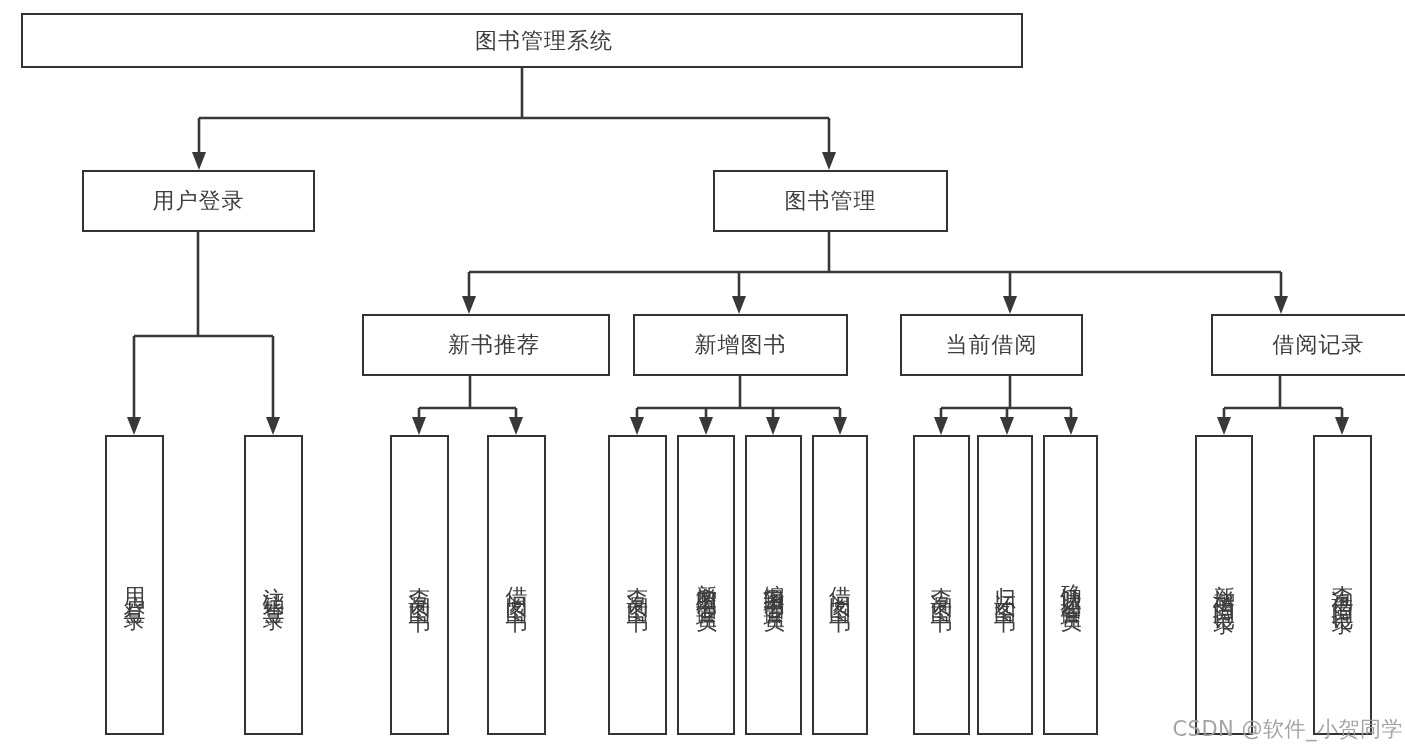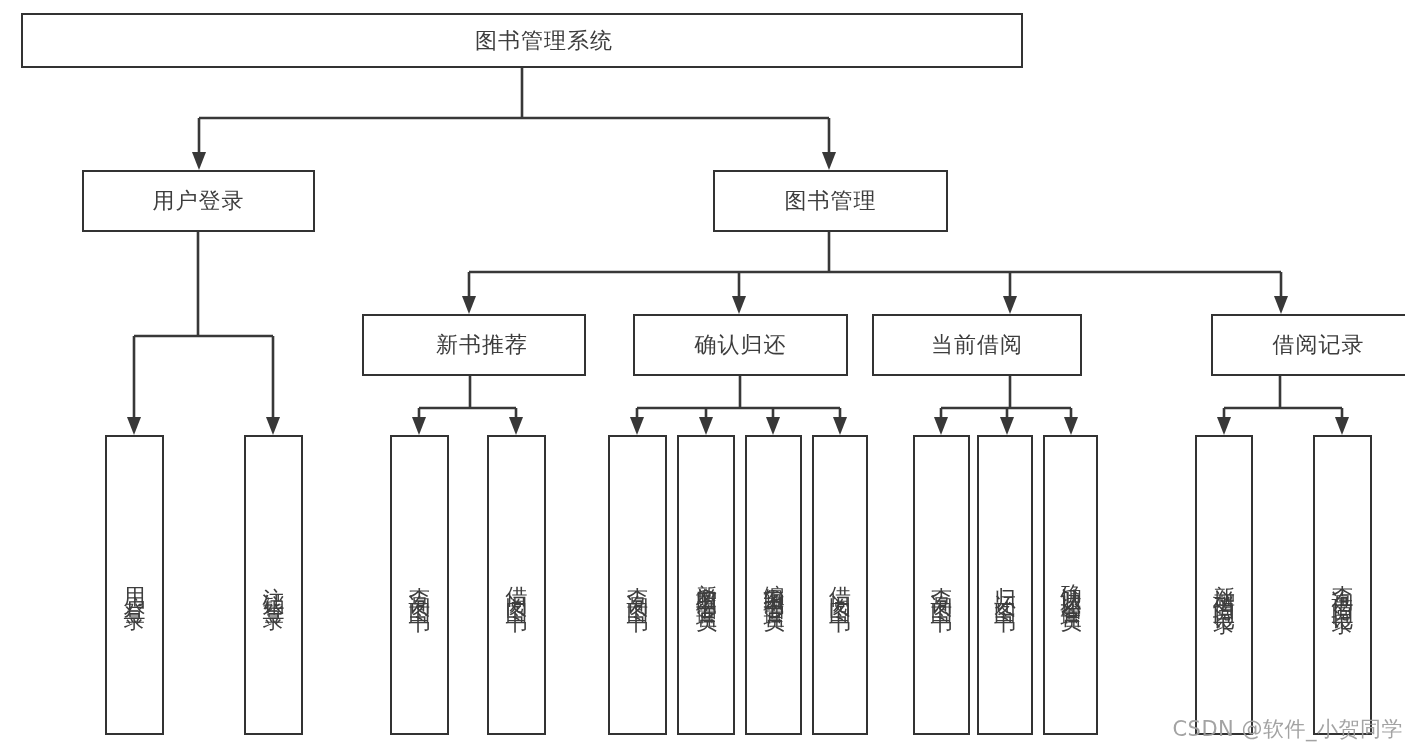--- a/index.html
+++ b/index.html
@@ -116,27 +116,27 @@
     <span>图书管理系统</span>
   </div>
 
   <div class="hbox" style="left:82px; top:170px; width:233px; height:62px;">
     <span>用户登录</span>
   </div>
   <div class="hbox" style="left:713px; top:170px; width:235px; height:62px;">
     <span>图书管理</span>
   </div>
 
-  <div class="hbox" style="left:362px; top:314px; width:224px; height:62px;padding-left:16px;">
+  <div class="hbox" style="left:362px; top:314px; width:248px; height:62px;padding-left:16px;">
     <span>新书推荐</span>
   </div>
   <div class="hbox" style="left:633px; top:314px; width:215px; height:62px;">
-    <span>确认归还</span>
+    <span>新增图书</span>
   </div>
-  <div class="hbox" style="left:872px; top:314px; width:210px; height:62px;text-align:center;">
+  <div class="hbox" style="left:900px; top:314px; width:183px; height:62px;text-align:center;">
     <span>当前借阅</span>
   </div>
   <div class="hbox" style="left:1172px; top:314px; width:215px; height:62px;margin-left:39px;">
     <span>借阅记录</span>
   </div>
 
   <div class="vbox" style="left:105px; width:59px;">
     <span>用户登录</span>
   </div>
   <div class="vbox" style="left:244px; width:59px;">

